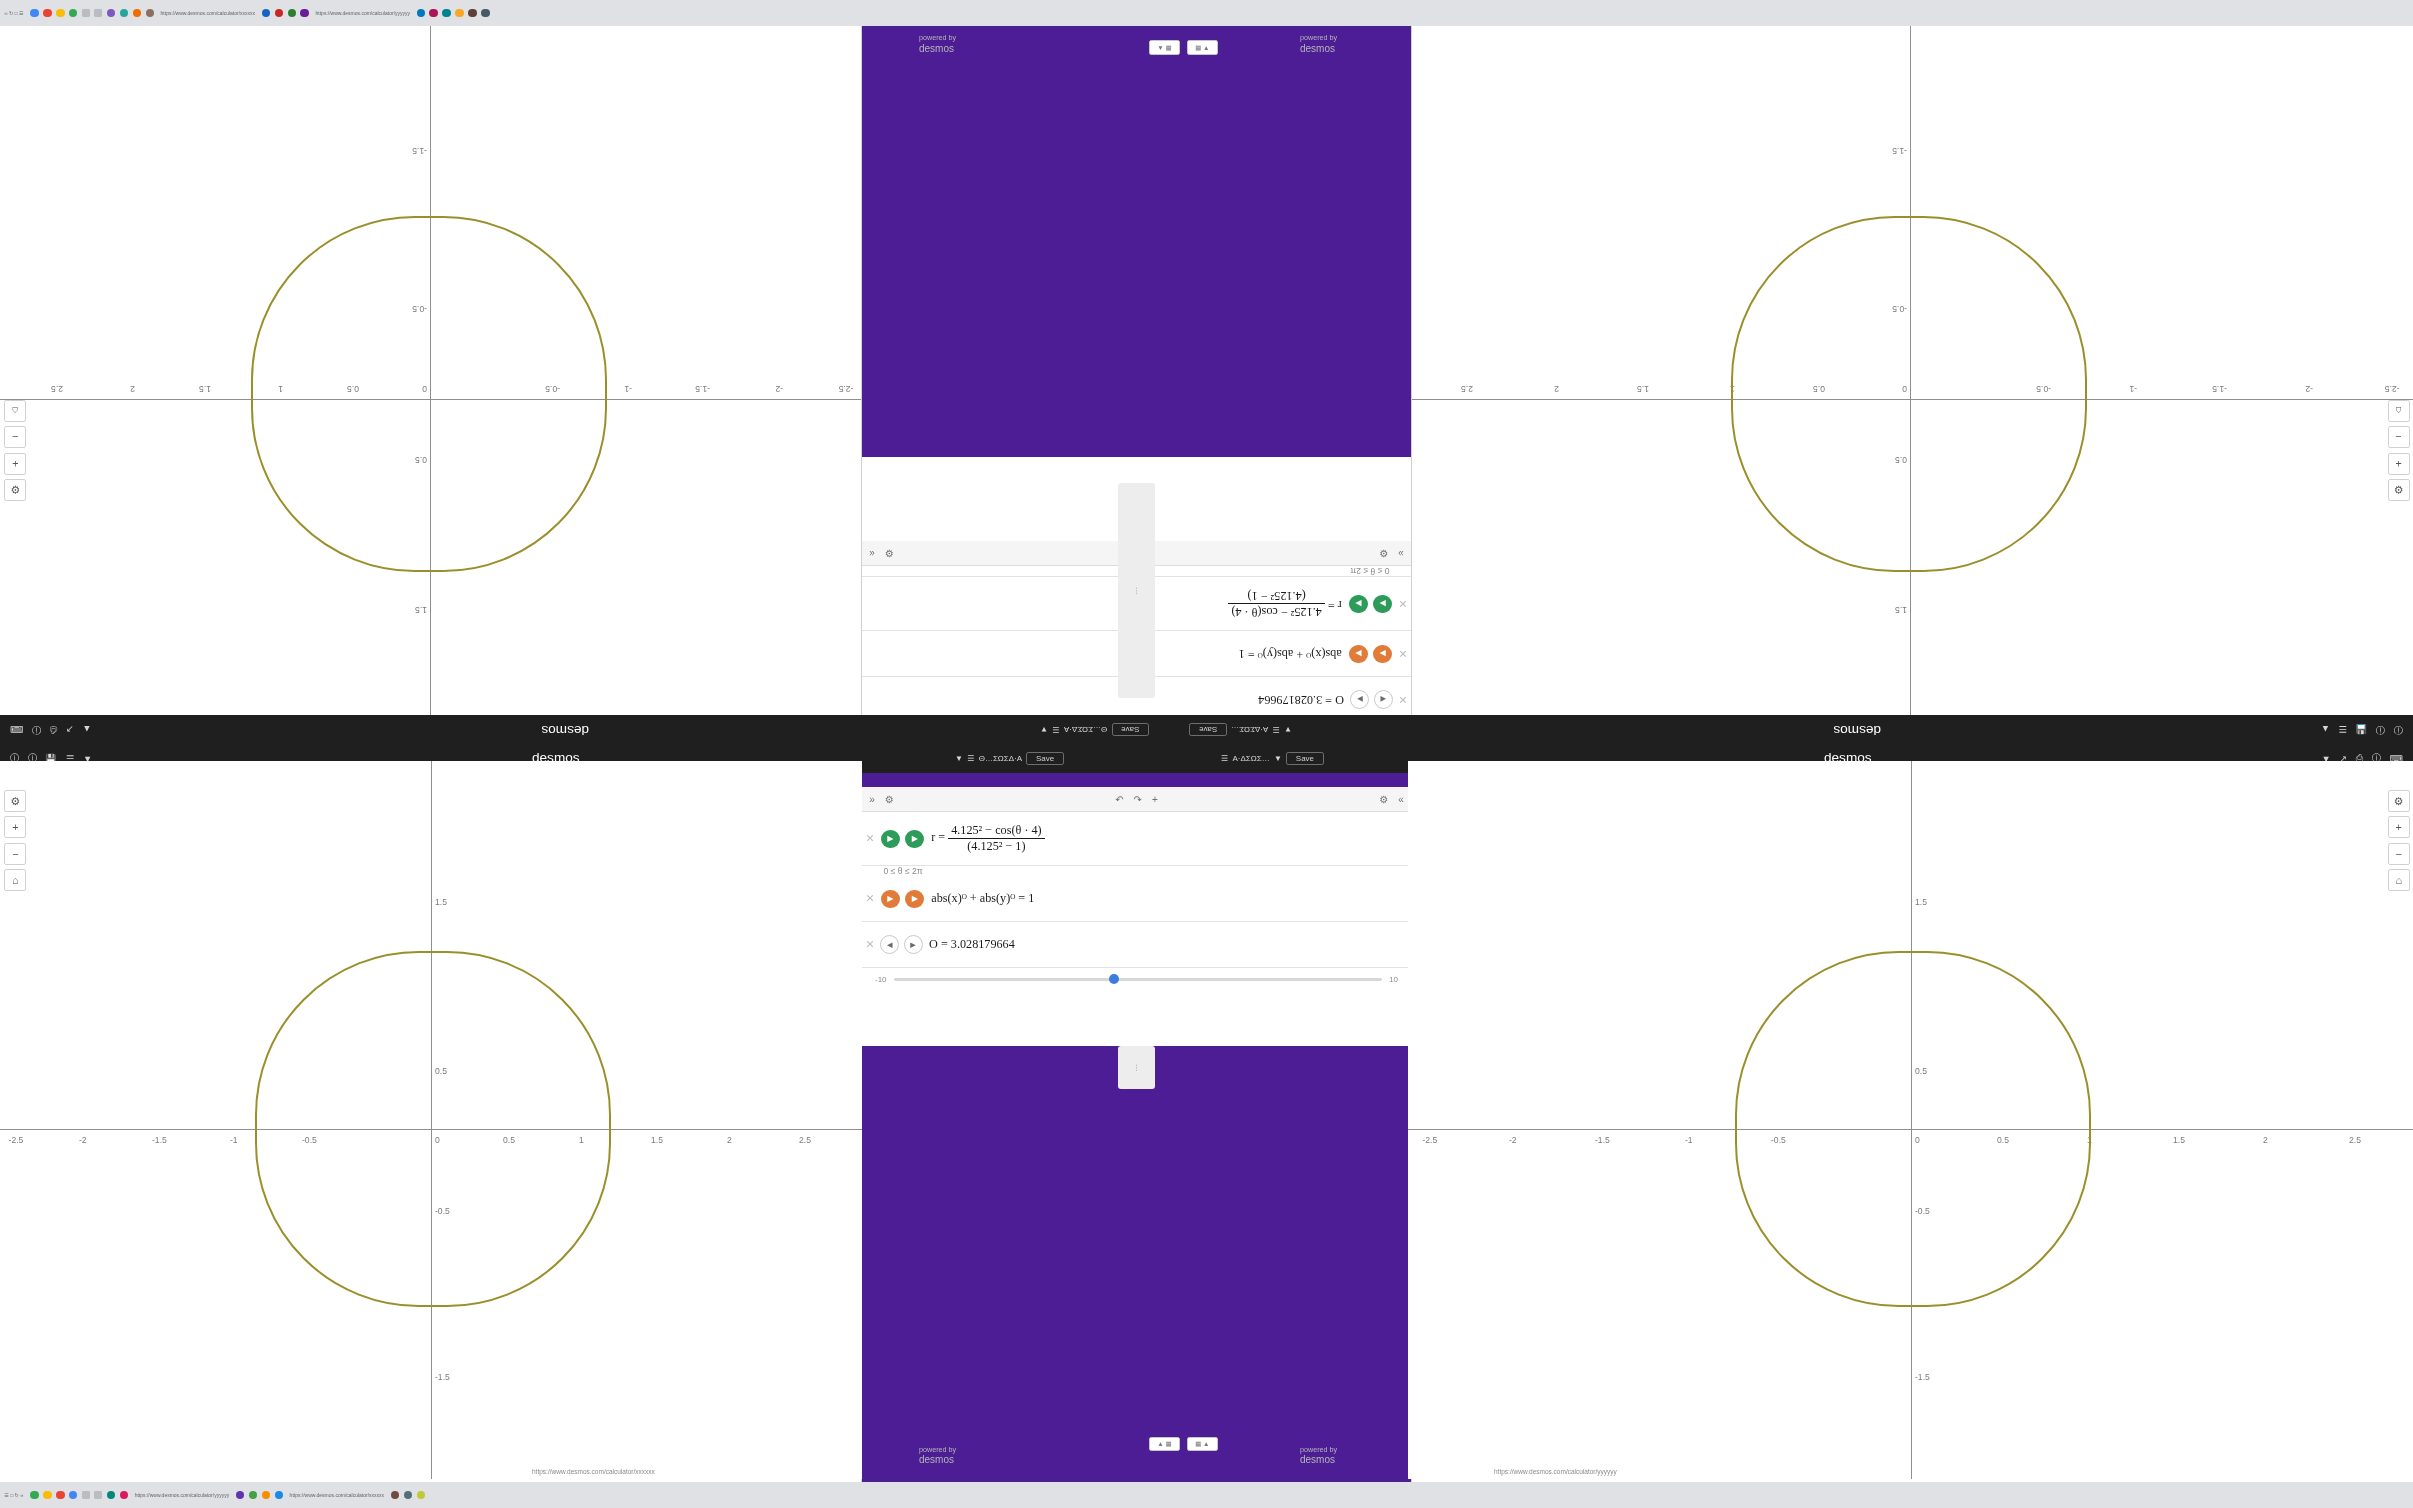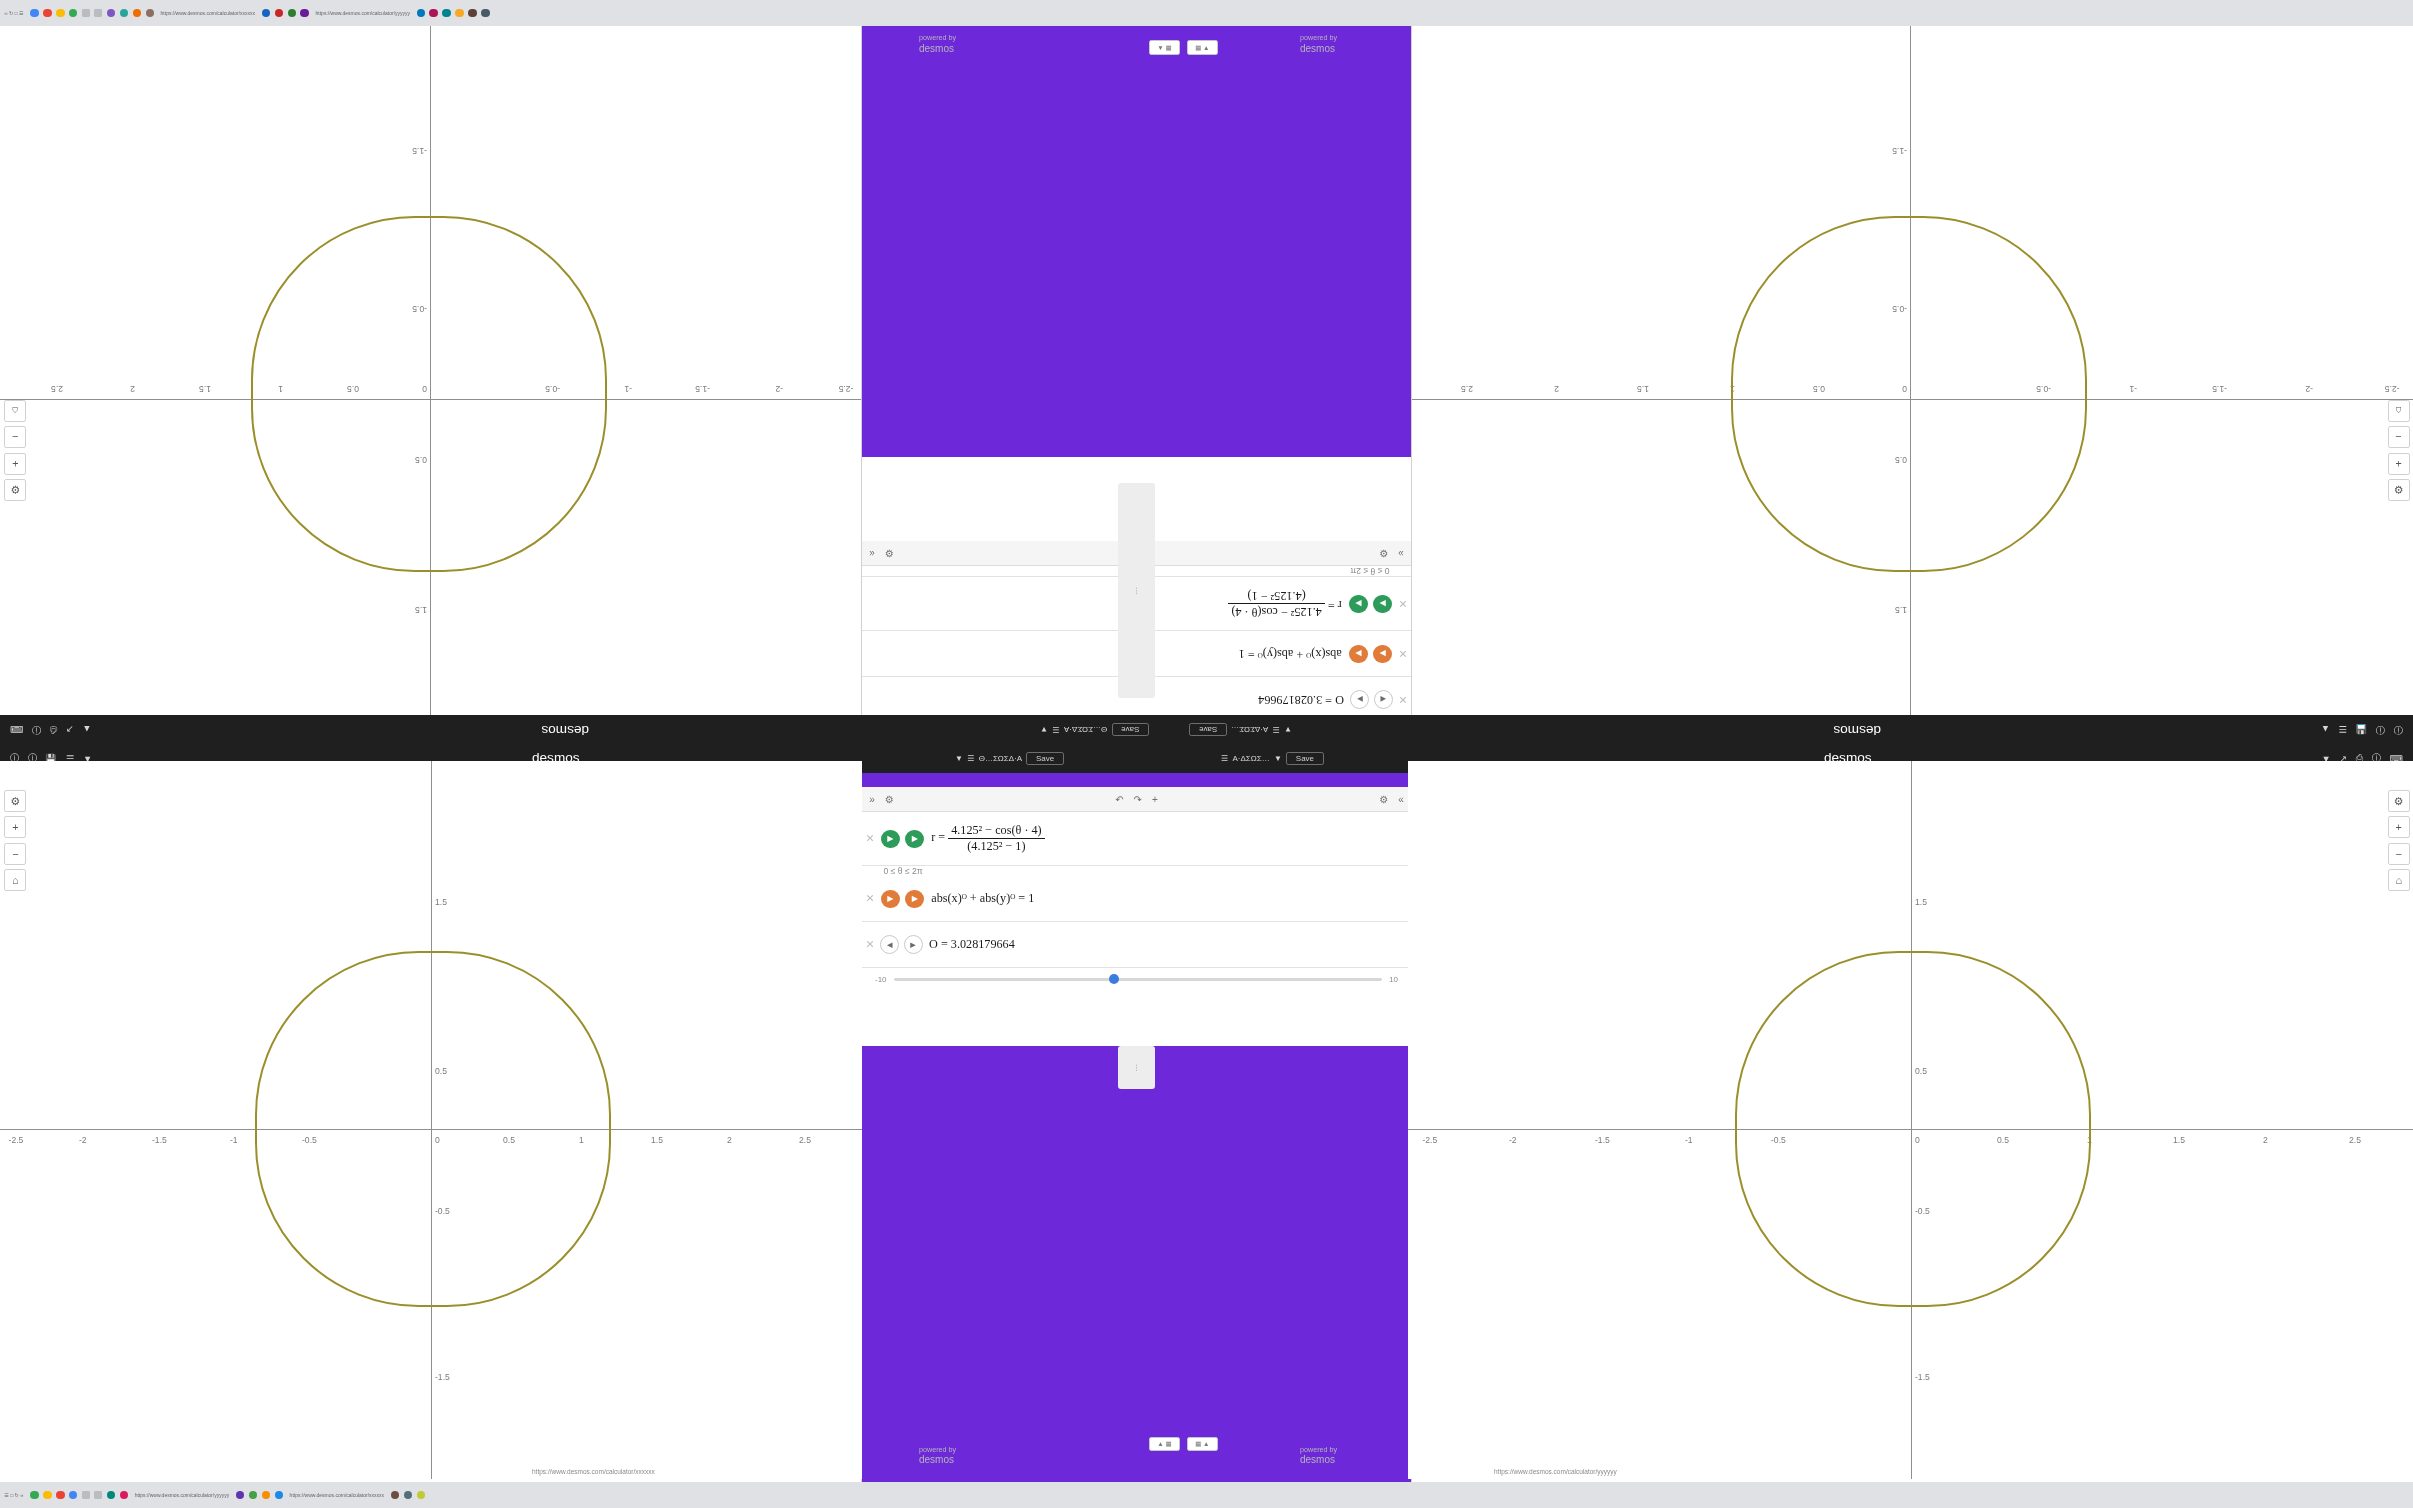--- a/index.html
+++ b/index.html
@@ -28,21 +28,21 @@
   .axis{position:absolute;background:#8e8e8e;}
   .tick-label{position:absolute;font-size:8.6px;color:#7b7b7b;font-family:"Liberation Sans",sans-serif;}
 
   .squircle{position:absolute;border:2.2px solid #9a8f2a;border-radius:46%;background:transparent;}
 
   
   .side-tools{position:absolute;right:4.3px;top:215px;display:flex;flex-direction:column;gap:4.3px;}
   .tool-btn{width:20px;height:20px;border:0.7px solid #d0d0d0;background:#fff;border-radius:2.2px;display:flex;align-items:center;justify-content:center;font-size:10.8px;color:#555;}
 
   
-  .center-col{position:absolute;left:861px;top:26px;width:549px;height:1457px;background:#6d28d9;border-left:0.7px solid #d0d0d0;border-right:0.7px solid #d0d0d0;}
+  .center-col{position:absolute;left:861px;top:26px;width:549px;height:1457px;background:#4c1d95;border-left:0.7px solid #d0d0d0;border-right:0.7px solid #d0d0d0;}
   .exp-panel{position:absolute;left:0;width:549px;background:#fff;}
   .exp-top{top:431px;height:287px;}
   .exp-bot{top:761px;height:259px;}
 
   .exp-row{position:relative;height:45px;border-bottom:0.7px solid #e2e2e2;display:flex;align-items:center;}
   .exp-row.tall{height:53px;}
   .del-x{width:16px;text-align:center;color:#bdbdbd;font-size:10.8px;flex:none;}
   .dot-btn{width:18.7px;height:18.7px;border-radius:50%;margin:0 2.9px;flex:none;display:flex;align-items:center;justify-content:center;color:#fff;font-size:8px;}
   .dot-orange{background:#e07b39;}
   .dot-green{background:#2d9c5a;}

